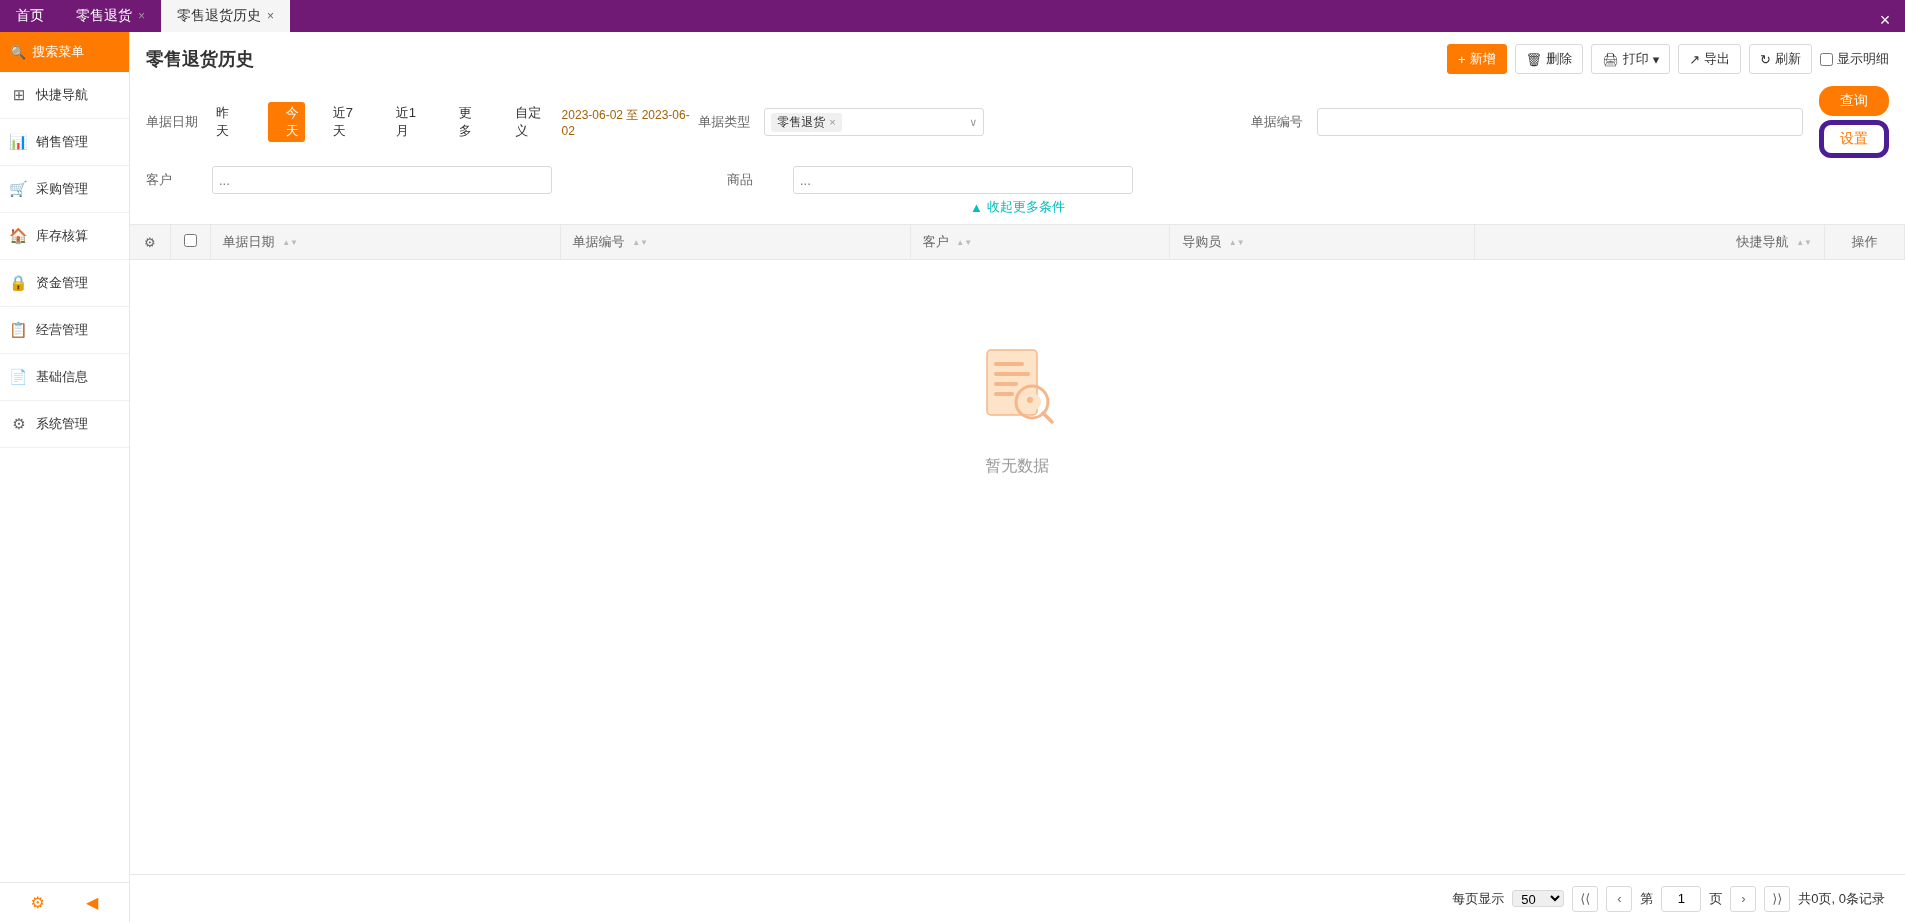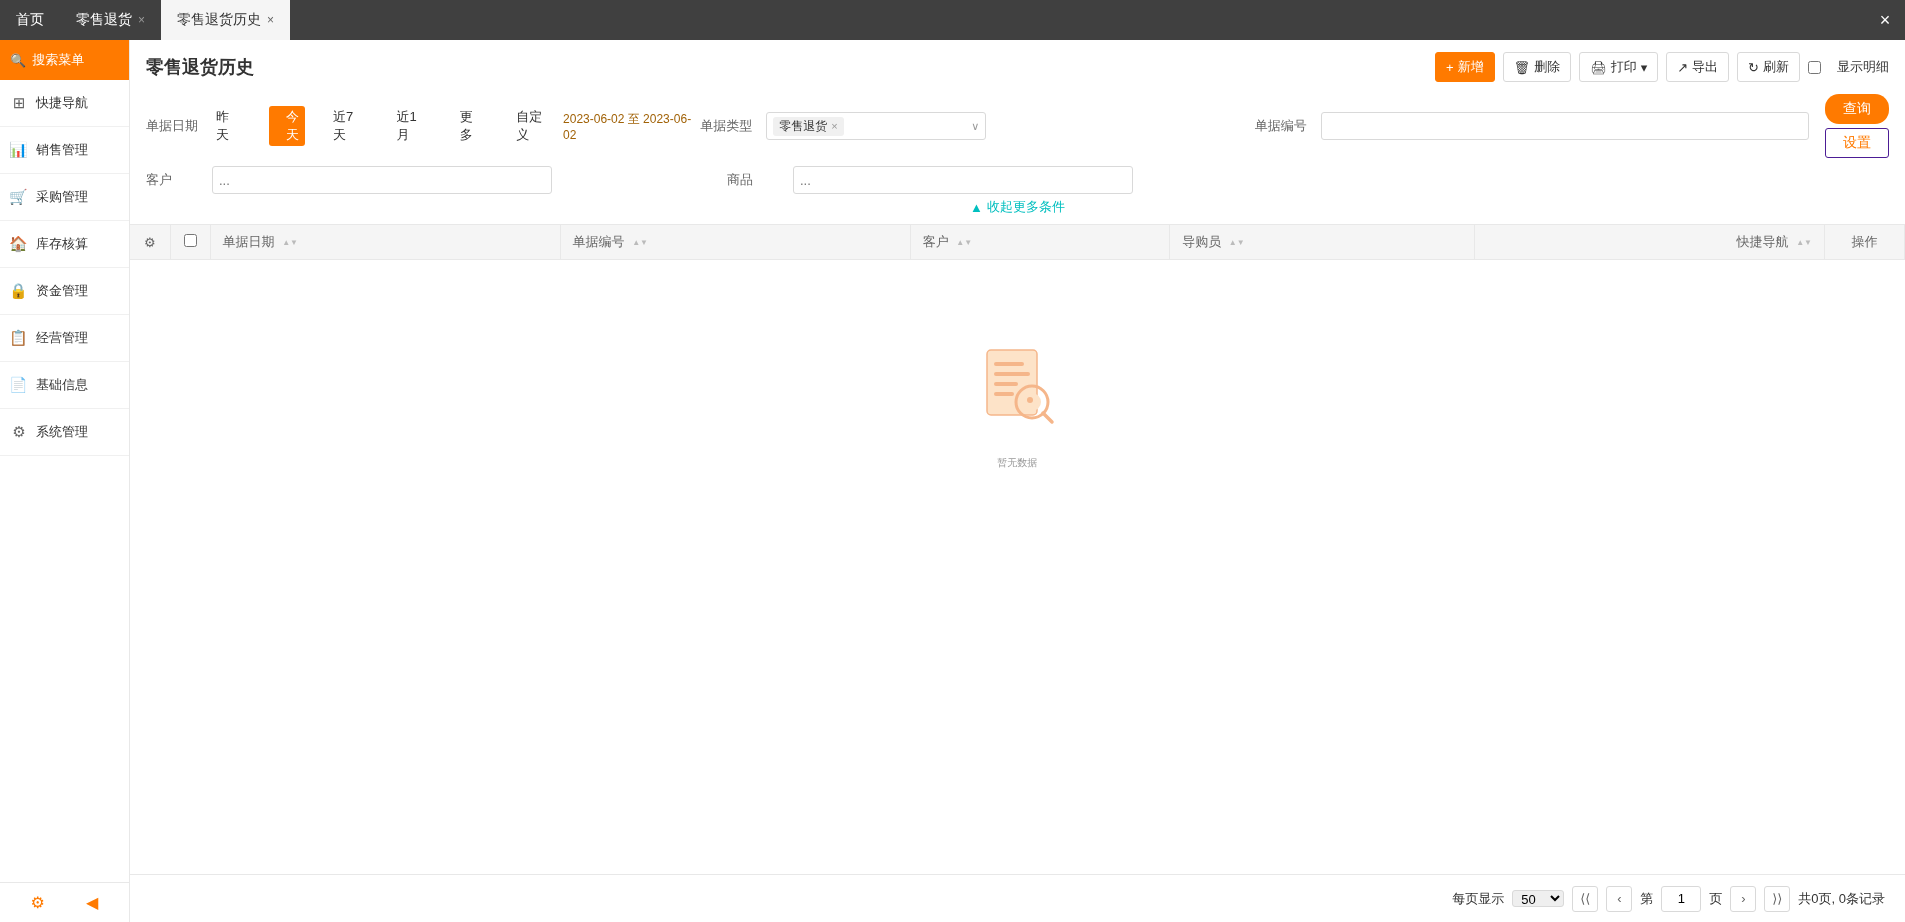--- a/index.html
+++ b/index.html
@@ -1,23 +1,23 @@
 <!DOCTYPE html>
 <html><head>
   <meta charset="utf-8">
   <style>
     * { box-sizing: border-box; margin: 0; padding: 0; font-family: 'Microsoft YaHei', Arial, sans-serif; }
     body { width: 1905px; height: 922px; overflow: hidden; display: flex; flex-direction: column; }
 
     
     .top-bar {
-      height: 40px;
-      background: #404040;
-      display: flex;
-      align-items: flex-end;
+      height: 32px;
+      background: #701a75;
+      display: flex;
+      align-items: flex-start;
       padding: 0 0 0 0;
       flex-shrink: 0;
     }
     .top-bar-tabs {
       display: flex;
       align-items: center;
       height: 100%;
       flex: 1;
     }
     .tab-item {
@@ -164,21 +164,21 @@
       white-space: nowrap;
     }
     .toolbar-btn.primary {
       background: #ff7a00;
       border-color: #ff7a00;
       color: #fff;
     }
     .display-toggle {
       display: flex;
       align-items: center;
-      gap: 16px;
+      gap: 4px;
       font-size: 13px;
       color: #333;
       cursor: pointer;
     }
     .display-toggle input { cursor: pointer; }
     .filter-label {
       font-size: 13px;
       color: #666;
       white-space: nowrap;
       min-width: 60px;
@@ -335,21 +335,21 @@
       justify-content: center;
       padding: 80px 0;
     }
     .empty-icon {
       width: 100px;
       height: 100px;
       margin-bottom: 16px;
     }
     .empty-text {
       color: #999;
-      font-size: 10px;
+      font-size: 16px;
     }
 
     
     .pagination-bar {
       height: 48px;
       background: #fff;
       border-top: 1px solid #e8e8e8;
       display: flex;
       align-items: center;
       justify-content: flex-end;
@@ -396,22 +396,22 @@
       color: #fff;
       border: none;
       border-radius: 14px;
       padding: 6px 18px;
       font-size: 14px;
       cursor: pointer;
     }
     .settings-btn {
       background: #fff;
       color: #ff7a00;
-      border: 1px solid #4c1d95;
-      border-radius: 3px;
+      border: 5px solid #4c1d95;
+      border-radius: 12px;
       padding: 5px 16px;
       font-size: 14px;
       cursor: pointer;
     }
     .query-settings-group {
       display: flex;
       flex-direction: column;
       gap: 4px;
       flex-shrink: 0;
     }

